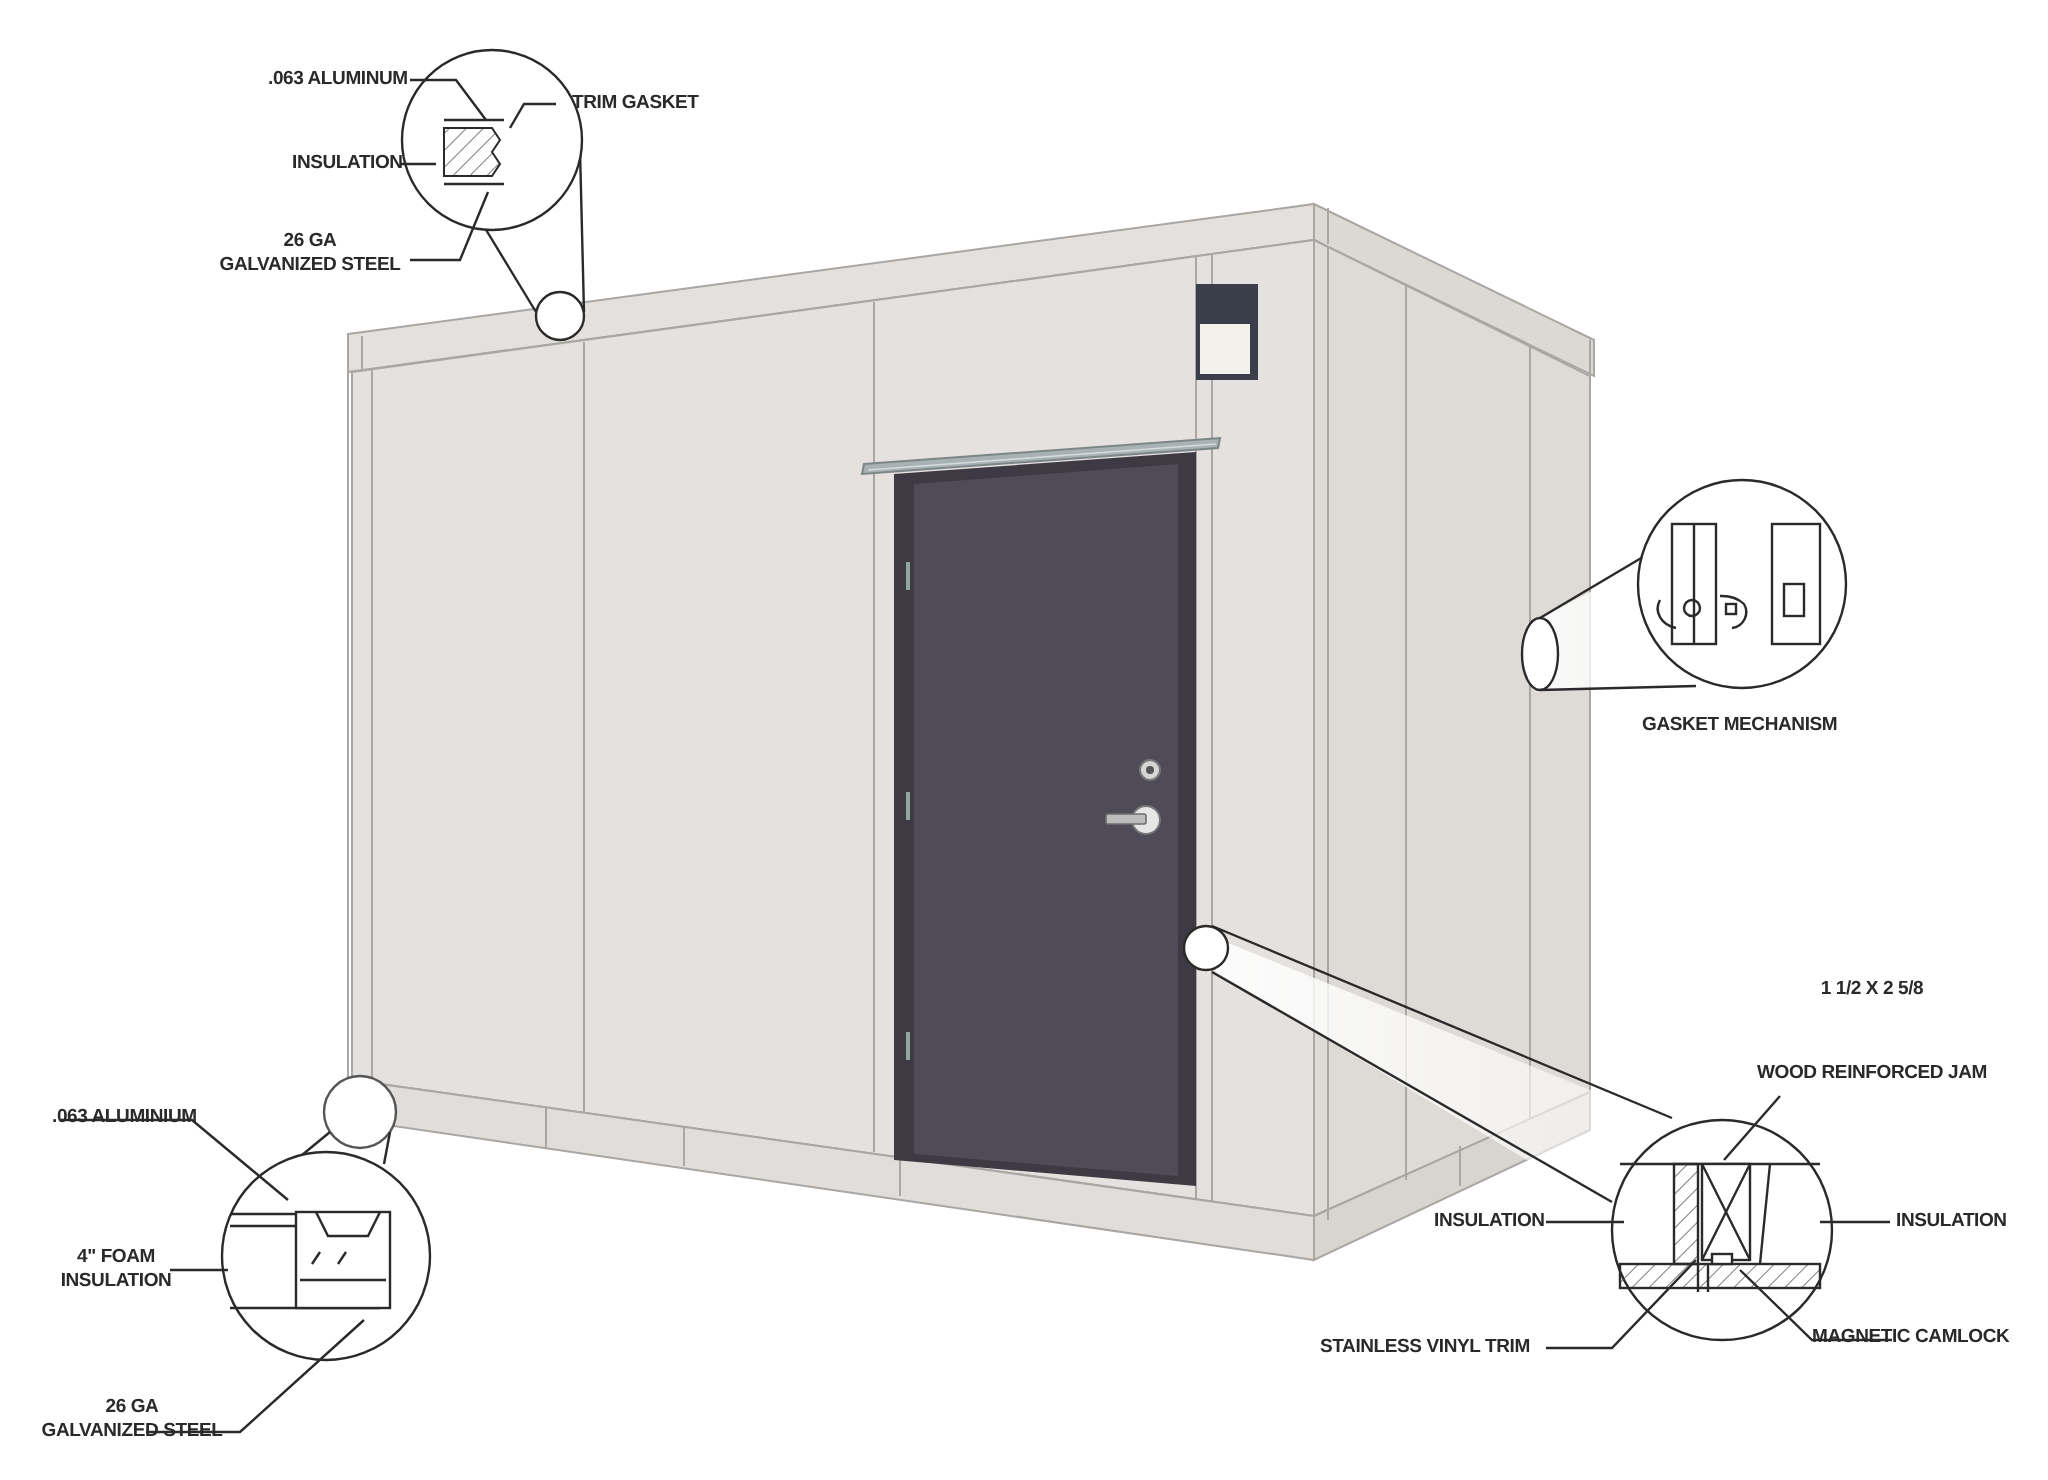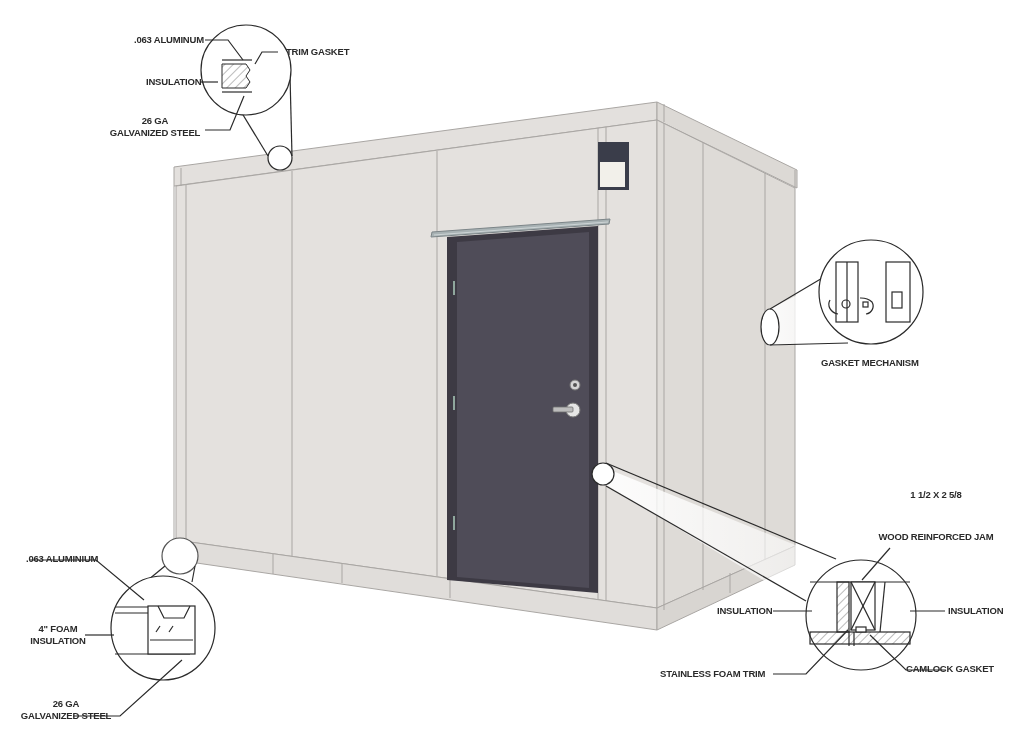--- a/index.html
+++ b/index.html
@@ -182,15 +182,15 @@
 <div class="lbl center" style="left:58px;top:623px;">4" FOAM</div>
 <div class="lbl center" style="left:58px;top:635px;">INSULATION</div>
 <div class="lbl center" style="left:66px;top:698px;">26 GA</div>
 <div class="lbl center" style="left:66px;top:710px;">GALVANIZED STEEL</div>
 
 
 <div class="lbl center" style="left:936px;top:489px;">1 1/2 X 2 5/8</div>
 <div class="lbl center" style="left:936px;top:531px;">WOOD REINFORCED JAM</div>
 <div class="lbl" style="left:717px;top:605px;">INSULATION</div>
 <div class="lbl" style="left:948px;top:605px;">INSULATION</div>
-<div class="lbl" style="left:660px;top:668px;">STAINLESS FOAM TRIM</div>
-<div class="lbl" style="left:906px;top:663px;">CAMLOCK GASKET</div>
+<div class="lbl" style="left:660px;top:668px;">STAINLESS VINYL TRIM</div>
+<div class="lbl" style="left:906px;top:663px;">MAGNETIC CAMLOCK</div>
 </div>
 
 </body></html>

